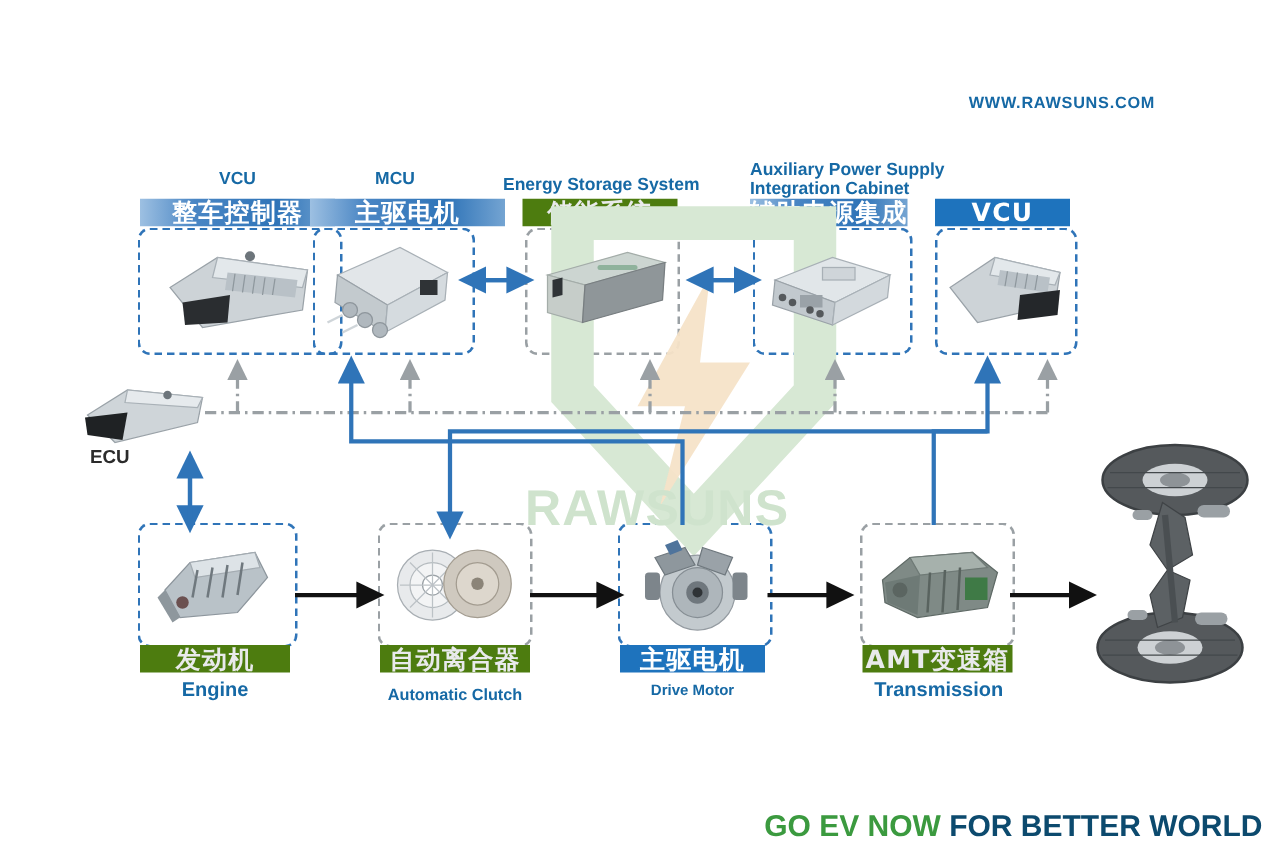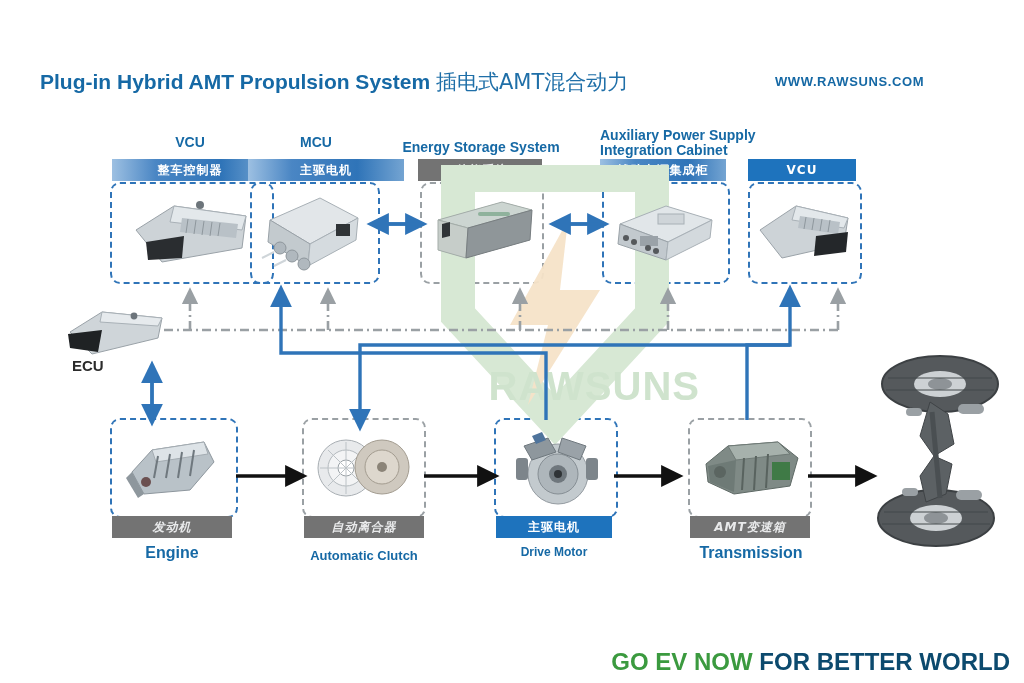--- a/index.html
+++ b/index.html
@@ -5,21 +5,21 @@
   html,body{margin:0;padding:0;}
   body{
     width:1024px;height:683px;background:#ffffff;position:relative;overflow:hidden;
     font-family:"Liberation Sans","DejaVu Sans",sans-serif;
   }
   .stage{position:absolute;inset:0;}
 
   
   .watermark{position:absolute;left:440px;top:165px;width:230px;height:290px;pointer-events:none;z-index:1;}
   .wm-text{
-    position:absolute;left:420px;top:364px;width:280px;text-align:right;
+    position:absolute;left:420px;top:385px;width:280px;text-align:left;
     font-size:40px;font-weight:bold;letter-spacing:1px;color:#cfe3cd;z-index:1;
     pointer-events:none;
   }
 
   
   .title{
     position:absolute;left:40px;top:68px;font-size:21px;font-weight:bold;
     color:#1669a5;letter-spacing:0px;white-space:nowrap;
   }
   .title .cn{font-weight:normal;font-size:21px;color:#1f6fa8;font-family:"DejaVu Sans",sans-serif;}
@@ -28,25 +28,25 @@
     color:#1669a5;letter-spacing:0.6px;white-space:nowrap;
   }
 
   
   .en-cap{
     position:absolute;font-size:14px;font-weight:bold;color:#1669a5;
     text-align:center;white-space:nowrap;line-height:15px;
   }
   .cn-bar{
     position:absolute;height:22px;line-height:22px;text-align:center;
-    font-size:12px;font-weight:bold;color:#ffffff;
+    font-size:20px;font-weight:bold;color:#ffffff;
     font-family:"DejaVu Sans",sans-serif;letter-spacing:1px;
   }
   .cn-bar.blue{background:linear-gradient(90deg,#9dc0e2 0%,#4a86c4 28%,#2f74b8 70%,#74a4d2 100%);}
-  .cn-bar.gray{background:#737373;color:#e9eaeb;font-style:italic;}
+  .cn-bar.gray{background:#4d7c0f;color:#e9eaeb;}
   .cn-bar.solid{background:#1e73bd;}
   .dashbox{
     position:absolute;border:2px dashed #2f74b8;border-radius:10px;background:transparent;
   }
   .dashbox.gray{border-color:#9aa0a4;}
 
   
   .ecu-label{position:absolute;left:72px;top:357px;font-size:15px;font-weight:bold;color:#2b2b2b;}
 
   
@@ -63,24 +63,20 @@
 <body>
 
 <div class="stage">
 
   <svg class="watermark" viewBox="0 0 230 290">
     <path d="M18 10 H212 V150 L115 255 L18 150 Z" fill="none" stroke="#d7e8d4" stroke-width="34"></path>
     <path d="M128 55 L70 160 L108 160 L88 240 L160 125 L120 125 Z" fill="#f6e3c8" opacity="0.95"></path>
   </svg>
   <div class="wm-text">RAWSUNS</div>
 
-  <div class="title">
-    <span>Plug-in Hybrid AMT Propulsion System</span>
-    <span class="cn">插电式AMT混合动力</span>
-  </div>
   <div class="site">WWW.RAWSUNS.COM</div>
 
   <svg class="lines">
     <defs>
       <marker id="mBlue" markerWidth="7" markerHeight="7" refX="3.2" refY="3.2" orient="auto">
         <path d="M0 0 L6.6 3.2 L0 6.4 Z" fill="#2f74b8"></path>
       </marker>
       <marker id="mGray" markerWidth="7" markerHeight="7" refX="3.2" refY="3.2" orient="auto">
         <path d="M0 0 L6.6 3.2 L0 6.4 Z" fill="#9aa0a4"></path>
       </marker>

